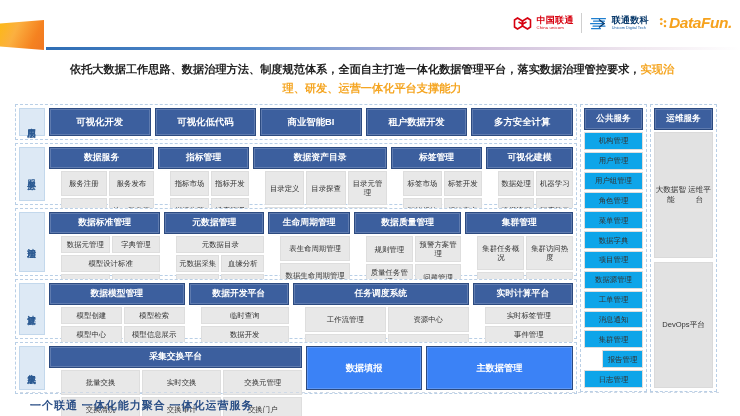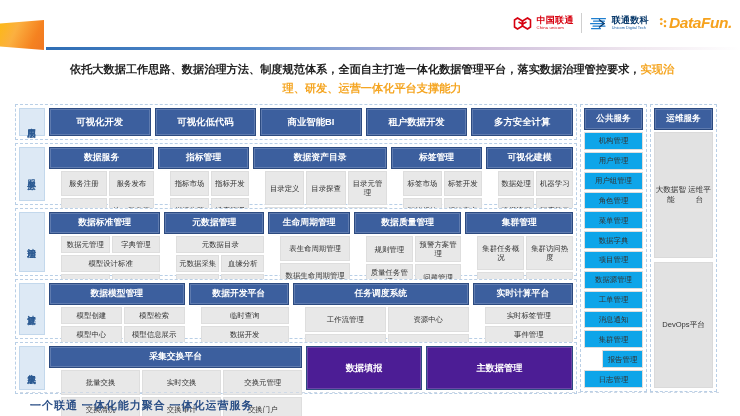--- a/index.html
+++ b/index.html
@@ -85,21 +85,21 @@
   
   .app-tile {
     flex:1; background:#3c5f9e; border:1px solid #2d4b80;
     color:#fff; font-size:9.4px; font-weight:700;
     display:flex; align-items:center; justify-content:center;
     padding:8px 2px;
     box-shadow: inset 0 0 0 1px rgba(255,255,255,0.18);
   }
   
   .solid-tile {
-    background:#4c1d95; border:1px solid #2d4b80; color:#fff;
+    background:#3b82f6; border:1px solid #2d4b80; color:#fff;
     font-size:9.2px; font-weight:700;
     display:flex; align-items:center; justify-content:center; padding:18px;
     box-shadow: inset 0 0 0 1px rgba(255,255,255,0.18);
   }
 
   
   .diag-right { width:137px; display:flex; gap:3px; }
   .col {
     border:1px dashed #b9cfe6; padding:3px;
     display:flex; flex-direction:column; gap:2px; background:#fff;

